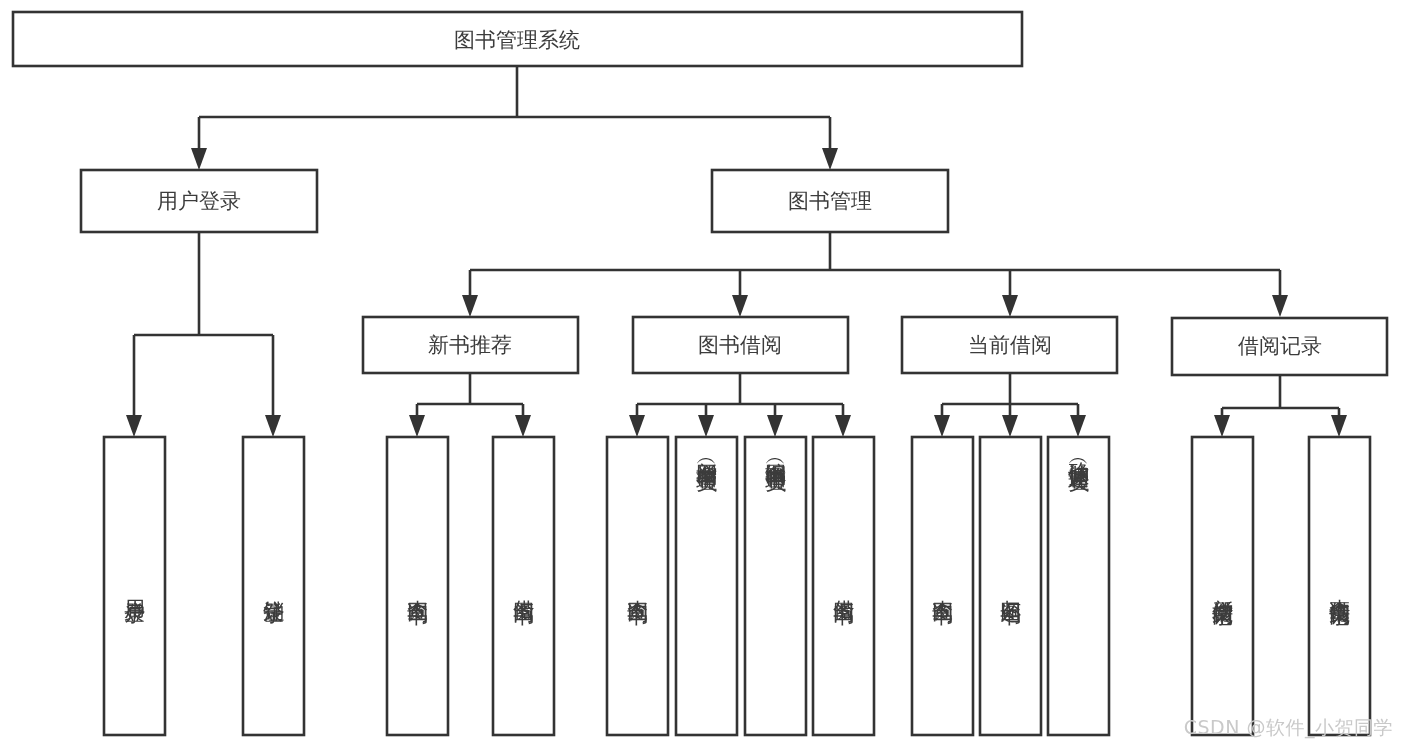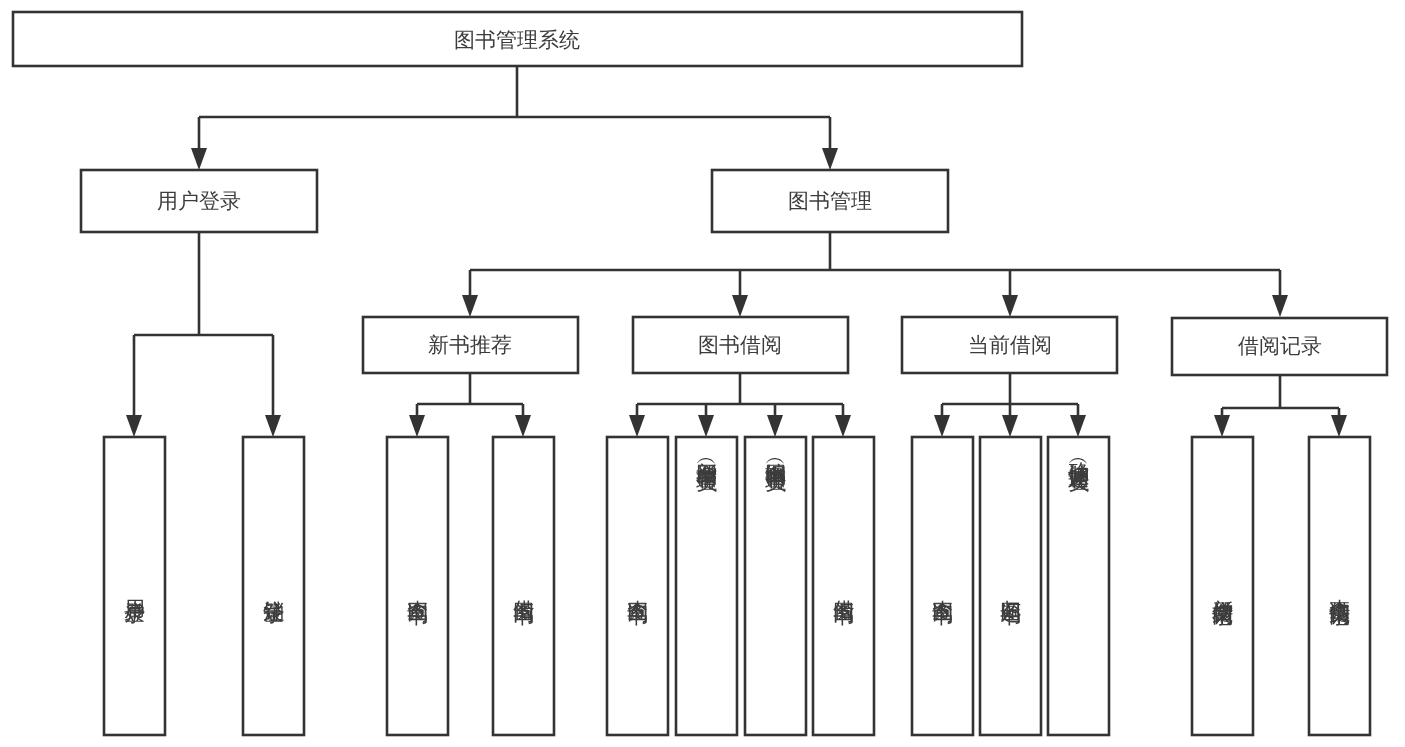--- a/index.html
+++ b/index.html
@@ -256,13 +256,14 @@
     <span class="leaf-label" style="margin-top:8px;">确认归还（管理员）</span>
   </div>
 
   <div class="leaf-label-wrap" style="left:1192px; top:437px; width:61px; height:298px;">
     <span class="leaf-label">新增借阅记录</span>
   </div>
   <div class="leaf-label-wrap" style="left:1309px; top:437px; width:61px; height:298px;">
     <span class="leaf-label">查询借阅记录</span>
   </div>
 
+  <div id="watermark">CSDN @软件_小贺同学</div>
 </div>
 
 </body></html>

